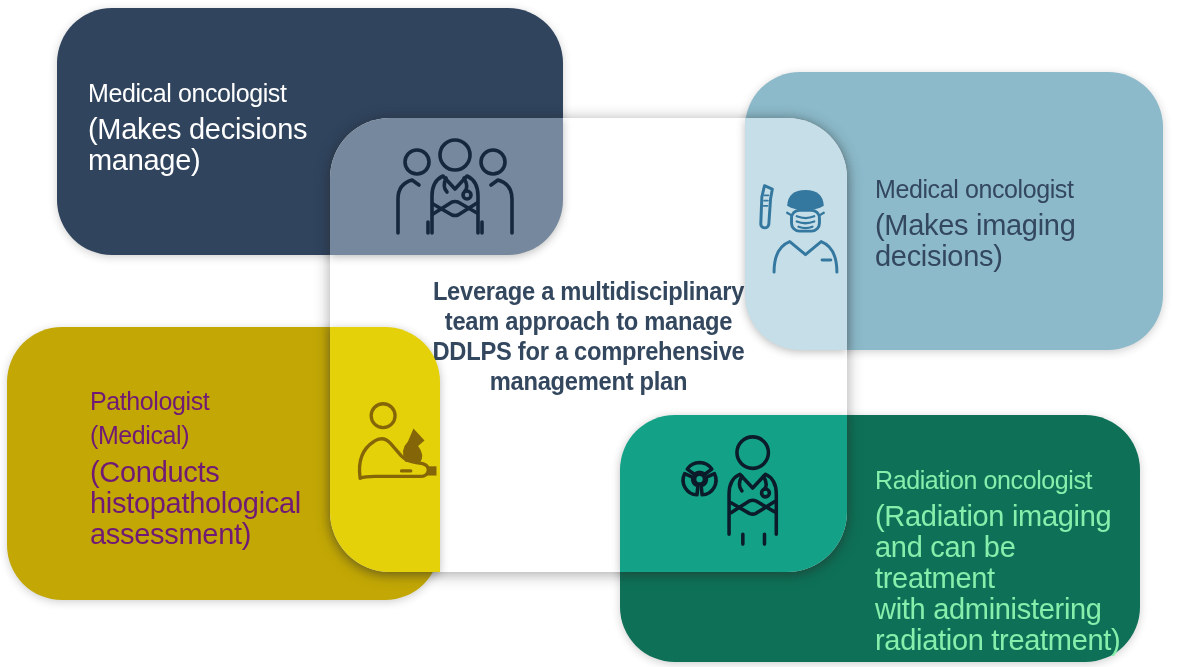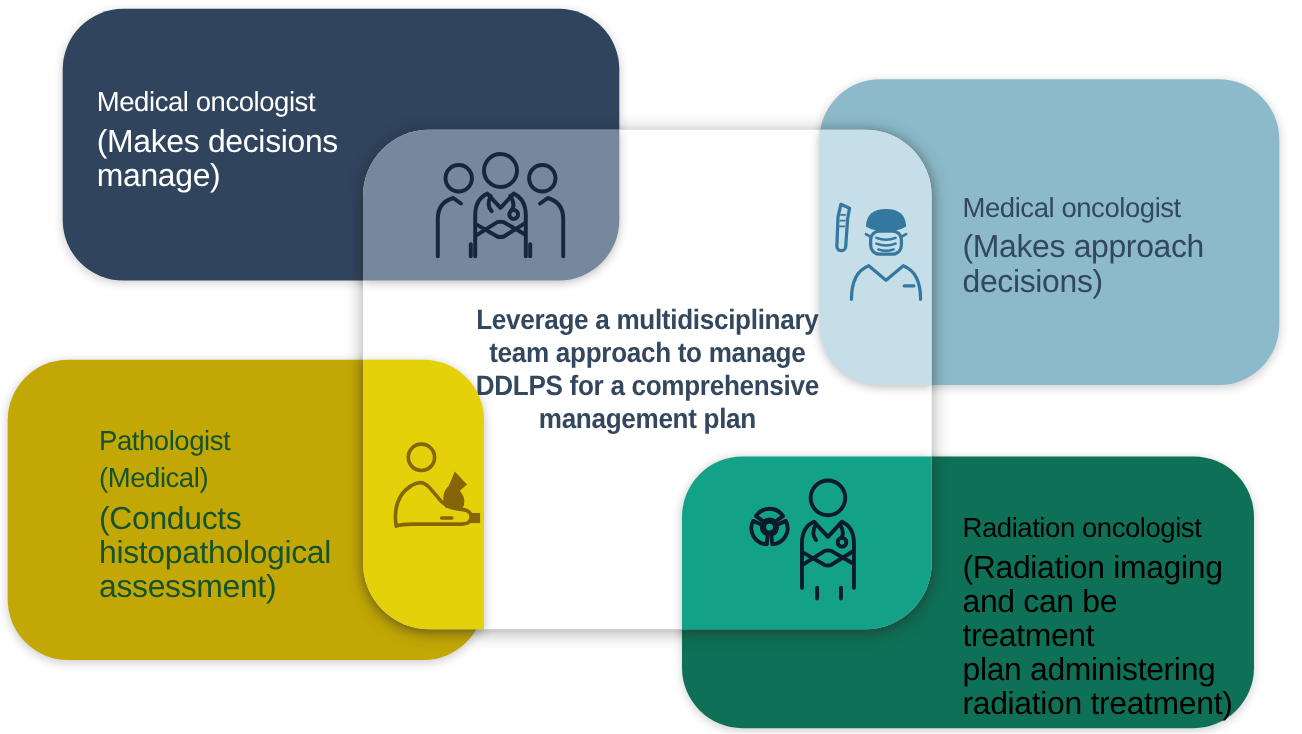--- a/index.html
+++ b/index.html
@@ -26,23 +26,23 @@
   .tile-pathologist{ left:330px; top:327px; width:110px; height:245px; background:#E4D10A; border-radius:0 55px 0 60px; }
   .tile-radiation  { left:620px; top:415px; width:227px; height:157px; background:#13A287; border-radius:55px 0 60px 0; }
   .tile svg { position:absolute; }
 
   .card-text { position:absolute; }
   .card-title { font-weight:400; font-size:25px; line-height:31px; letter-spacing:-0.4px; }
   .card-desc  { font-weight:400; font-size:29px; line-height:31px; letter-spacing:-0.3px; margin-top:5px; }
 
   .card-medical .card-text { left:31px; top:70px; color:#FFFFFF; }
   .card-surgical .card-text { left:130px; top:102px; color:#33475E; }
-  .card-pathologist .card-text { left:83px; top:57px; color:#14532d; }
+  .card-pathologist .card-text { left:83px; top:57px; color:#701a75; }
   .card-pathologist .card-title { line-height:34px; }
-  .card-radiation .card-text { left:255px; top:50px; color:#000000; }
+  .card-radiation .card-text { left:255px; top:50px; color:#86efac; }
 
   .center-message {
     position:absolute; left:-20px; right:-20px; top:158px;
     text-align:center; color:#33475E;
     font-weight:700; font-size:25.5px; line-height:30px; letter-spacing:-0.3px;
     transform:scaleX(.93); transform-origin:50% 0;
   }
 </style>
 </head>
 <body>
@@ -60,21 +60,21 @@
       </div>
     </div>
   </div>
 
   <div class="card card-surgical">
     <div class="card-text">
       <div class="card-title">
         <div>Medical oncologist</div>
       </div>
       <div class="card-desc">
-        <div>(Makes approach</div>
+        <div>(Makes imaging</div>
         <div>decisions)</div>
       </div>
     </div>
   </div>
 
   <div class="card card-pathologist">
     <div class="card-text">
       <div class="card-title">
         <div>Pathologist</div>
         <div>(Medical)</div>
@@ -88,21 +88,21 @@
   </div>
 
   <div class="card card-radiation">
     <div class="card-text">
       <div class="card-title">
         <div>Radiation oncologist</div>
       </div>
       <div class="card-desc">
         <div>(Radiation imaging</div>
         <div>and can be treatment</div>
-        <div>plan administering</div>
+        <div>with administering</div>
         <div>radiation treatment)</div>
       </div>
     </div>
   </div>
 
   <div class="white-card">
     <div class="center-message">
       <div>Leverage a multidisciplinary</div>
       <div>team approach to manage</div>
       <div>DDLPS for a comprehensive</div>

